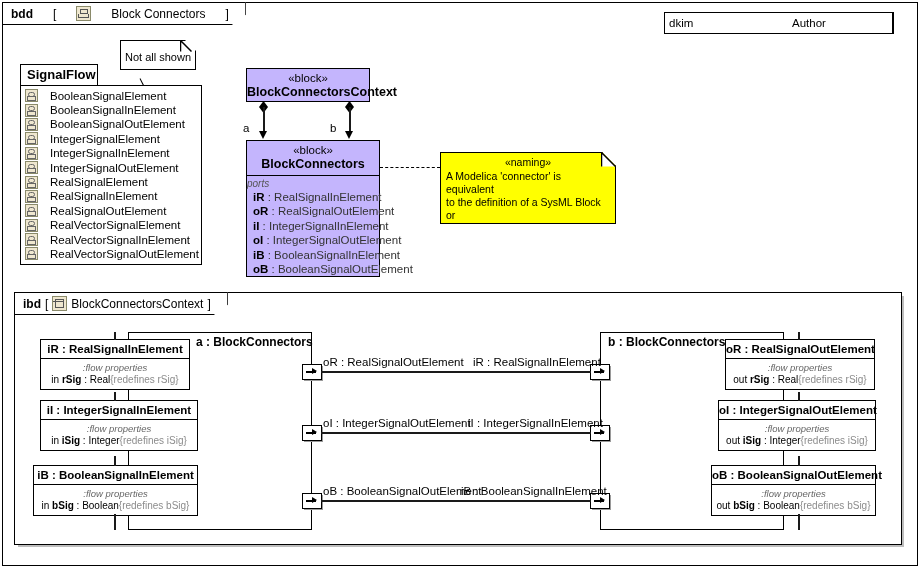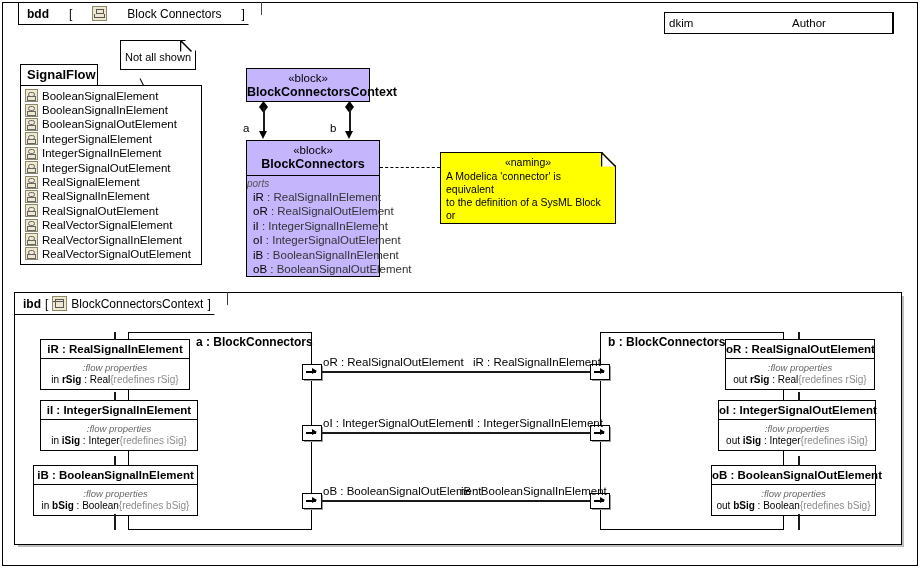--- a/index.html
+++ b/index.html
@@ -40,35 +40,35 @@
   #author-table .c{padding:2px 4px 0 4px;font-size:11.5px;color:#000;line-height:17px;}
   #author-table .c1{width:96px;border-right:1px solid #000;}
   #author-table .c2{flex:1;}
 
   
   #signalflow-pkg{left:20px;top:64px;}
   #signalflow-tab{width:78px;height:22px;border:1.5px solid #000;background:#fff;
                   font-weight:bold;font-size:13px;padding:2px 0 0 6px;box-sizing:border-box;position:relative;z-index:2;}
   #signalflow-body{width:180px;border:1.5px solid #000;border-top:1.5px solid #000;background:#fff;
                    margin-top:-1.5px;padding:3px 0 3px 0;}
-  .sf-item{display:flex;align-items:center;gap:4px;padding:0 4px;height:14.4px;font-size:11.5px;color:#000;}
+  .sf-item{display:flex;align-items:center;gap:12px;padding:0 4px;height:14.4px;font-size:11.5px;color:#000;}
 
   
   #note-notall{left:120px;top:40px;width:76px;height:30px;background:#fff;
       border:1.5px solid #000;font-size:11px;color:#000;padding:10px 0 0 4px;
       clip-path:polygon(0 0, calc(100% - 11px) 0, 100% 11px, 100% 100%, 0 100%);}
   #note-notall-fold{left:180px;top:40px;width:12px;height:12px;}
 
   
   .block-box{background:#c4b5fd;border:1.5px solid #000;}
   .blk-stereo{text-align:center;font-size:11.5px;color:#000;padding-top:3px;}
   .blk-name{text-align:center;font-size:12.5px;font-weight:bold;color:#000;padding:1px 0 4px 0;}
   .blk-compart-title{text-align:left;font-size:10px;font-style:italic;color:#555;padding:2px 0 1px 0;}
   .blk-row{font-size:11.5px;color:#333;padding:0 0 0 6px;line-height:14.4px;white-space:nowrap;}
-  .blk-row b{font-weight:normal;color:#000;}
+  .blk-row b{font-weight:bold;color:#000;}
 
   #blk-context{left:246px;top:68px;width:124px;height:34px;}
   #blk-connectors{left:246px;top:140px;width:134px;}
   #blk-connectors .sep{border-top:1.5px solid #000;}
 
   
   #note-naming{left:440px;top:152px;width:176px;height:72px;background:#ffff00;
      border:1.5px solid #000;
      clip-path:polygon(0 0, calc(100% - 14px) 0, 100% 14px, 100% 100%, 0 100%);}
   #note-naming .st{text-align:center;font-size:10.5px;color:#000;padding:3px 0 2px 0;}
@@ -112,21 +112,21 @@
      border-right:4.5px solid transparent;border-top:8px solid #000;}
   .assoc-lbl{position:absolute;font-size:11.5px;color:#000;}
   .dashline{position:absolute;height:0;border-top:1.5px dashed #000;}
   .anchorline{position:absolute;height:0;border-top:1.3px solid #000;}
 </style>
 </head>
 <body>
 
 <div class="abs" id="outer-frame"></div>
 
-<div class="frame-tab" style="left:18px;top:2px;gap:20px;">
+<div class="frame-tab" style="left:2px;top:2px;gap:20px;">
   <span class="kw">bdd</span>
   <span class="br">[</span>
   <span class="icon-bdd"></span>
   <span class="nm">Block Connectors</span>
   <span class="br">]</span>
 </div>
 
 <div class="abs" id="author-table">
   <div class="row">
     <div class="c c2">dkim</div>

